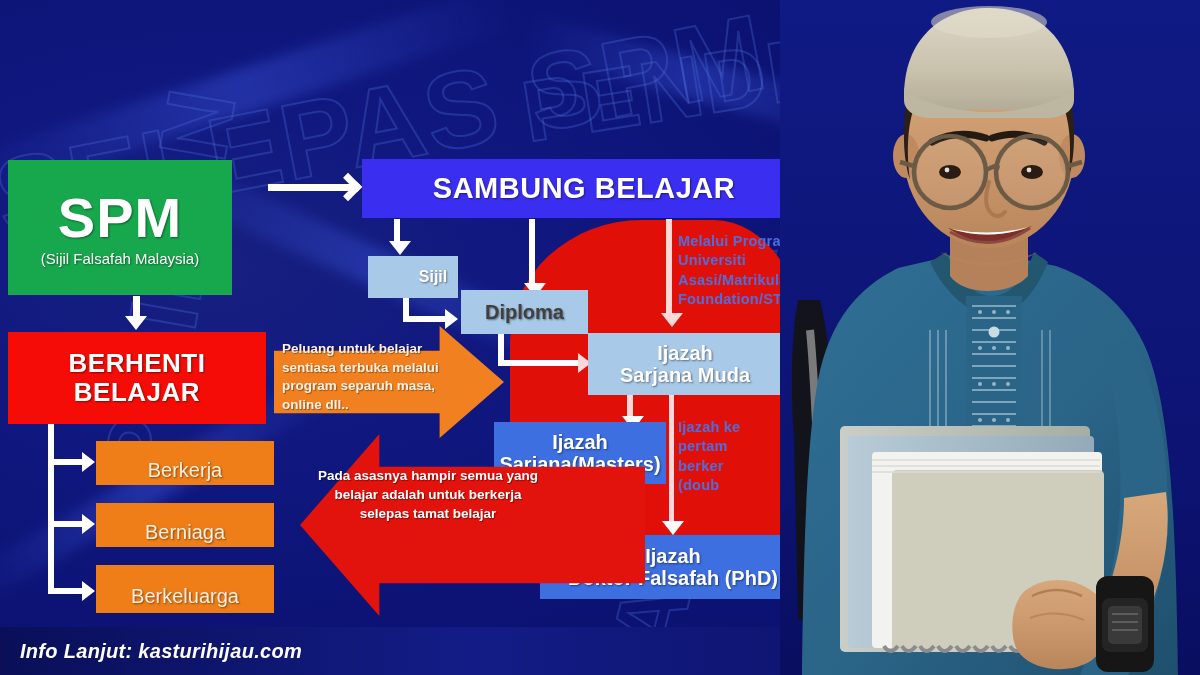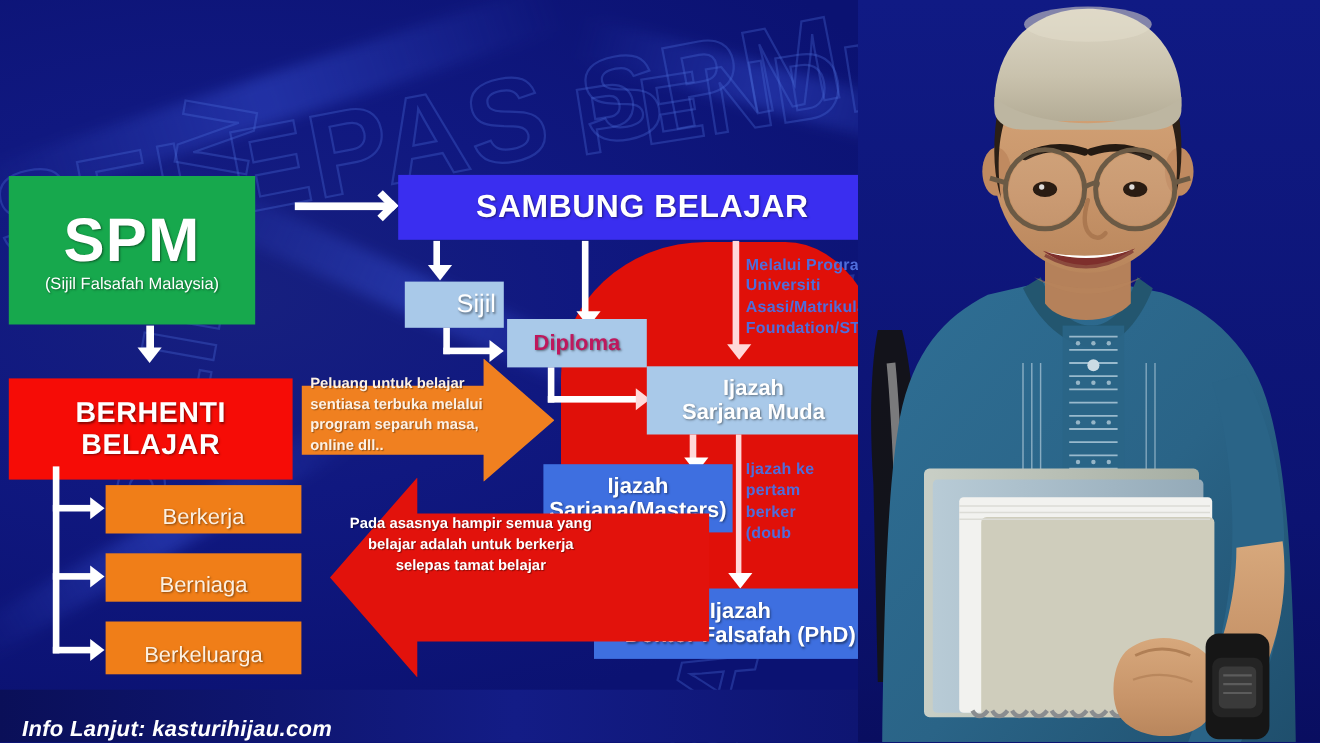--- a/index.html
+++ b/index.html
@@ -74,21 +74,21 @@
   .box.red     { background:#f60c06; }
   .box.orange  { background:#f07e18; }
   .box.blueDk  { background:#3a2ef0; }
   .box.blueMid { background:#3e6fe0; }
   .box.blueLt  { background:#a9c9e9; }
 
   .lbl-spm { font-size:56px; font-weight:700; letter-spacing:1px; }
   .lbl-spm-sub { font-size:15px; font-weight:400; margin-top:2px; }
   .lbl-berhenti { font-size:26px; font-weight:700; letter-spacing:.5px; }
   .lbl-sambung { font-size:29px; font-weight:700; letter-spacing:.5px; }
-  .lbl-small { font-size:23px; font-weight:400;margin-left:40px; }
+  .lbl-small { font-size:16px; font-weight:700;margin-left:40px; }
   .lbl-med { font-size:20px; font-weight:600; }
   .lbl-orange-opt { font-size:20px; font-weight:500; color:#fdf0e0;margin-top:15px; }
 
   
   .line { position:absolute; background:#fff; }
   .line.pink { background:#ffd9d9; }
   .arrowhead {
     position:absolute; width:0; height:0;
   }
   .ah-down { border-left:11px solid transparent; border-right:11px solid transparent; border-top:14px solid #fff; }
@@ -152,21 +152,21 @@
     color:#4f6ddb;
     line-height:1.34;
     letter-spacing:.2px;
   }
 
   
   #footer {
     position:absolute; left:0; bottom:0;
     width:780px; height:48px;
     background:linear-gradient(90deg,#0a0f58 0%, #131c86 60%, #0e1572 100%);
-    display:flex; align-items:flex-end;
+    display:flex; align-items:center;
   }
   #footer-text {
     margin-left:20px;
     font-size:20px; font-style:italic; font-weight:700;
     color:#ffffff;
     letter-spacing:.3px;
   }
 </style>
 </head>
 <body>
@@ -192,21 +192,21 @@
     <div class="lbl-spm">SPM</div>
     <div class="lbl-spm-sub">(Sijil Falsafah Malaysia)</div>
   </div>
 
   <div class="line" style="left:268px; top:184px; width:86px; height:7px;"></div>
   <div class="chevron" style="left:338px; top:177px;"></div>
 
   <div class="line" style="left:133px; top:296px; width:7px; height:24px;"></div>
   <div class="arrowhead ah-down" style="left:125px; top:316px;"></div>
 
-  <div class="box red" style="left:8px; top:344px; width:258px; height:92px;">
+  <div class="box red" style="left:8px; top:332px; width:258px; height:92px;">
     <div class="lbl-berhenti">BERHENTI</div>
     <div class="lbl-berhenti">BELAJAR</div>
   </div>
 
   <div class="line" style="left:48px; top:424px; width:6px; height:170px;"></div>
   <div class="line" style="left:48px; top:459px; width:36px; height:6px;"></div>
   <div class="arrowhead ah-right" style="left:82px; top:452px;"></div>
   <div class="line" style="left:48px; top:521px; width:36px; height:6px;"></div>
   <div class="arrowhead ah-right" style="left:82px; top:514px;"></div>
   <div class="line" style="left:48px; top:588px; width:36px; height:6px;"></div>
@@ -236,21 +236,21 @@
   <div class="arrowhead ah-down pink" style="left:661px; top:313px;"></div>
 
   <div class="box blueLt" style="left:368px; top:256px; width:90px; height:42px; color:#fff;">
     <div class="lbl-small">Sijil</div>
   </div>
 
   <div class="line" style="left:403px; top:298px; width:6px; height:24px;"></div>
   <div class="line" style="left:403px; top:316px; width:44px; height:6px;"></div>
   <div class="arrowhead ah-right" style="left:445px; top:309px;"></div>
 
-  <div class="box blueLt" style="left:461px; top:290px; width:127px; height:44px; color:#be185d;">
+  <div class="box blueLt" style="left:461px; top:290px; width:127px; height:44px; color:#404040;">
     <div class="lbl-med">Diploma</div>
   </div>
 
   <div class="line" style="left:498px; top:334px; width:6px; height:32px;"></div>
   <div class="line" style="left:498px; top:360px; width:82px; height:6px;"></div>
   <div class="arrowhead ah-right pink" style="left:578px; top:353px;"></div>
 
   <div class="box blueLt" style="left:588px; top:333px; width:194px; height:62px; color:#fff;">
     <div class="lbl-med">Ijazah</div>
     <div class="lbl-med">Sarjana Muda</div>

